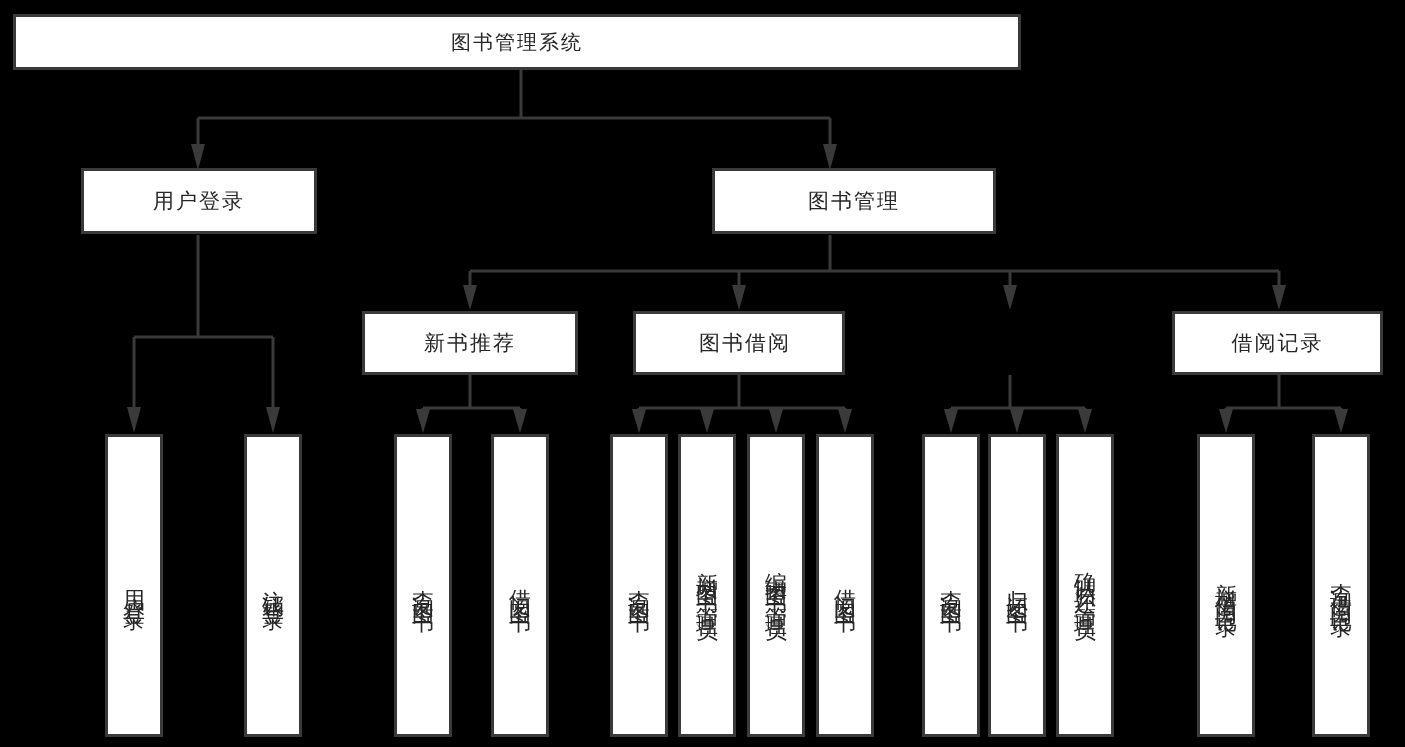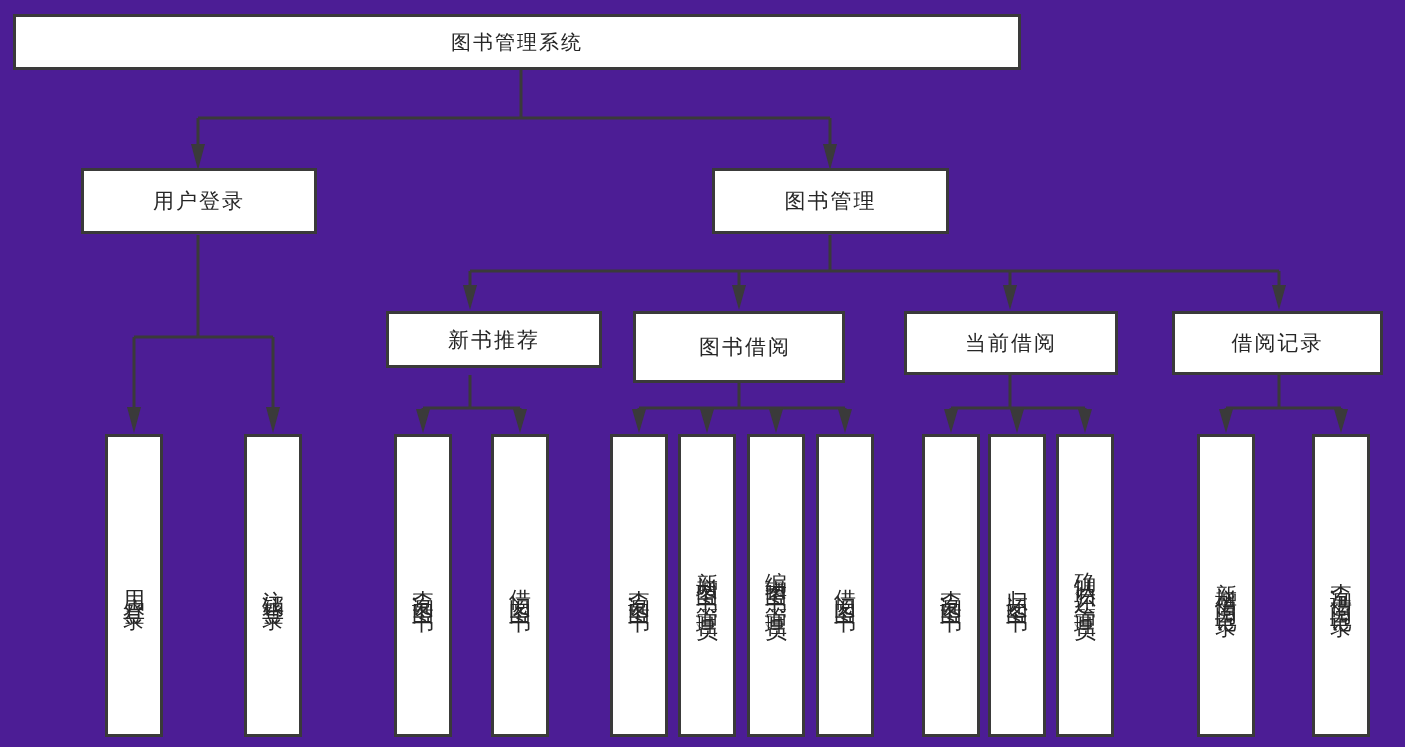--- a/index.html
+++ b/index.html
@@ -1,19 +1,19 @@
 <!DOCTYPE html>
 <html><head>
 <meta charset="utf-8">
 <style>
   html,body{margin:0;padding:0;background:#ffffff;}
   .canvas{
     position:relative;
     width:1405px;height:747px;
-    background:#4c1d95;
+    background:#000000;
     font-family:"Liberation Sans","DejaVu Sans",sans-serif;
     overflow:hidden;
   }
   .connectors{
     position:absolute;left:0;top:0;width:1405px;height:747px;
     pointer-events:none;
   }
   .node{
     position:absolute;
     box-sizing:border-box;
@@ -84,32 +84,29 @@
     </g>
   </svg>
 
   <div class="node h root" style="left:13px;top:14px;width:1008px;height:56px;">
     <span class="lbl">图书管理系统</span>
   </div>
 
   <div class="node h" style="left:81px;top:168px;width:236px;height:66px;">
     <span class="lbl">用户登录</span>
   </div>
-  <div class="node h" style="left:712px;top:168px;width:237px;height:66px;">
+  <div class="node h" style="left:712px;top:168px;width:284px;height:66px;">
     <span class="lbl">图书管理</span>
   </div>
 
-  <div class="node h" style="left:362px;top:311px;width:216px;height:57px;margin-left:24px;">
+  <div class="node h" style="left:362px;top:311px;width:216px;height:64px;">
     <span class="lbl">新书推荐</span>
   </div>
-  <div class="node h" style="left:633px;top:311px;width:212px;height:72px;padding-left:12px;">
+  <div class="node h" style="left:633px;top:311px;width:212px;height:64px;padding-left:12px;">
     <span class="lbl">图书借阅</span>
-  </div>
-  <div class="node h" style="left:904px;top:311px;width:214px;height:64px;">
-    <span class="lbl">当前借阅</span>
   </div>
   <div class="node h" style="left:1172px;top:311px;width:211px;height:64px;">
     <span class="lbl">借阅记录</span>
   </div>
 
   <div class="node v" style="left:105px;top:434px;width:58px;height:303px;">
     <span class="lbl">用户登录</span>
   </div>
   <div class="node v" style="left:244px;top:434px;width:58px;height:303px;">
     <span class="lbl">注销登录</span>

